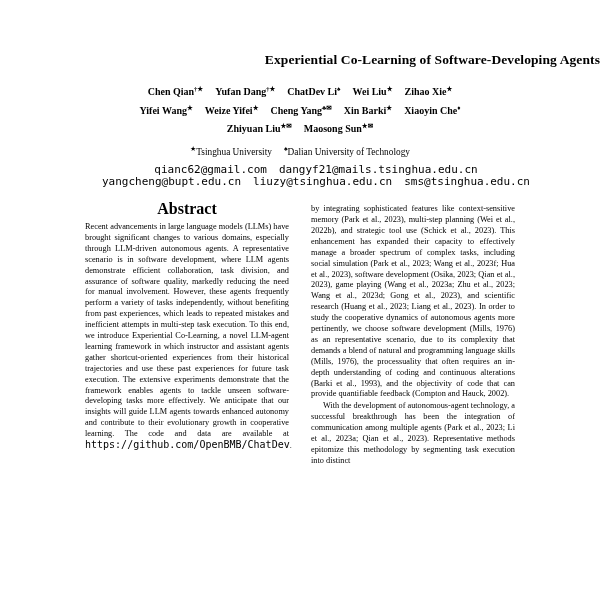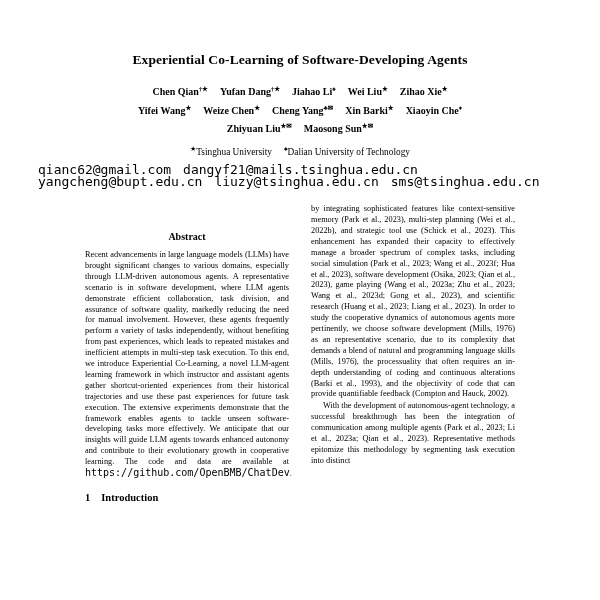--- a/index.html
+++ b/index.html
@@ -8,98 +8,97 @@
     width: 600px;
     height: 600px;
     overflow: hidden;
     background: #ffffff;
     color: #000000;
     font-family: "Liberation Serif", serif;
   }
   .title {
     margin: 0;
     padding-top: 52px;
-    text-align: center;
+    text-align: right;
     font-size: 13.5px;
     font-weight: bold;
     letter-spacing: 0.1px;
   }
   .authors { margin-top: 13px; text-align: center; }
   .author-line { line-height: 15px; font-size: 10px; font-weight: bold; }
   .author { margin: 0 6px; white-space: nowrap; }
   .author sup { font-size: 6.5px; font-weight: bold; }
   .affils { margin-top: 7px; text-align: center; font-size: 9.3px; line-height: 13px; }
   .affil { margin: 0 6px; white-space: nowrap; font-family: Liberation Serif, serif; }
   .affil sup { font-size: 7px; }
   .emails {
     margin-top: 5px;
+    text-align: center;
     font-family: "DejaVu Sans Mono", monospace;
-    font-size: 13px;
+    font-size: 11px;
     line-height: 12px;
     padding-left: 32px;
   }
   .email { margin: 0 6px; white-space: nowrap; }
   .columns {
     display: flex;
     justify-content: space-between;
     padding: 0 85px;
     margin-top: 16px;
   }
   .col {
     width: 204px;
     font-size: 8.3px;
     line-height: 10.9px;
     text-align: justify;
   }
   .abstract-heading {
     text-align: center;
     font-weight: bold;
-    font-size: 10px;
+    font-size: 16px;
     margin-bottom: 7px;
-    margin-top: 28px;
   }
   .body-text { margin: 0; }
   .body-text.indent { text-indent: 12px; margin-top: 1px; }
   .it { }
   .mono { font-family: "DejaVu Sans Mono", monospace; font-size: 10px; }
   .section-heading {
     margin-top: 13px;
     font-size: 10.5px;
     font-weight: bold;
   }
   .sec-num { margin-right: 11px; }
 </style>
 </head>
 <body>
 
 <div class="page">
 
   <h1 class="title">Experiential Co-Learning of Software-Developing Agents</h1>
 
   <div class="authors">
-    <div class="author-line"><span class="author"><span>Chen Qian</span><sup>†★</sup></span><span class="author"><span>Yufan Dang</span><sup>†★</sup></span><span class="author"><span>Jiahao Li</span><sup>♠</sup></span><span class="author"><span>Wei Liu</span><sup>★</sup></span><span class="author"><span>Zihao Xie</span><sup>★</sup></span></div>
-    <div class="author-line"><span class="author"><span>Yifei Wang</span><sup>★</sup></span><span class="author"><span>Weize Chen</span><sup>★</sup></span><span class="author"><span>Cheng Yang</span><sup>♣✉</sup></span><span class="author"><span>Xin Barki</span><sup>★</sup></span><span class="author"><span>Xiaoyin Che</span><sup>♦</sup></span></div>
+    <div class="author-line"><span class="author"><span>Chen Qian</span><sup>†★</sup></span><span class="author"><span>Yufan Dang</span><sup>†★</sup></span><span class="author"><span>ChatDev Li</span><sup>♠</sup></span><span class="author"><span>Wei Liu</span><sup>★</sup></span><span class="author"><span>Zihao Xie</span><sup>★</sup></span></div>
+    <div class="author-line"><span class="author"><span>Yifei Wang</span><sup>★</sup></span><span class="author"><span>Weize Yifei</span><sup>★</sup></span><span class="author"><span>Cheng Yang</span><sup>♣✉</sup></span><span class="author"><span>Xin Barki</span><sup>★</sup></span><span class="author"><span>Xiaoyin Che</span><sup>♦</sup></span></div>
     <div class="author-line"><span class="author"><span>Zhiyuan Liu</span><sup>★✉</sup></span><span class="author"><span>Maosong Sun</span><sup>★✉</sup></span></div>
   </div>
 
   <div class="affils">
     <div><span class="affil"><sup>★</sup><span>Tsinghua University</span></span><span class="affil"><sup>♠</sup><span>Dalian University of Technology</span></span></div>
   </div>
 
   <div class="emails">
     <div><span class="email">qianc62@gmail.com</span><span class="email">dangyf21@mails.tsinghua.edu.cn</span></div>
     <div><span class="email">yangcheng@bupt.edu.cn</span><span class="email">liuzy@tsinghua.edu.cn</span><span class="email">sms@tsinghua.edu.cn</span></div>
   </div>
 
   <div class="columns">
 
     <div class="col">
       <div class="abstract-heading">Abstract</div>
       <p class="body-text"><span>Recent advancements in large language models (LLMs) have brought significant changes to various domains, especially through LLM-driven autonomous agents. A representative scenario is in software development, where LLM agents demonstrate efficient collaboration, task division, and assurance of software quality, markedly reducing the need for manual involvement. However, these agents frequently perform a variety of tasks independently, without benefiting from past experiences, which leads to repeated mistakes and inefficient attempts in multi-step task execution. To this end, we introduce </span><span class="it">Experiential Co-Learning</span><span>, a novel LLM-agent learning framework in which instructor and assistant agents gather shortcut-oriented experiences from their historical trajectories and use these past experiences for future task execution. The extensive experiments demonstrate that the framework enables agents to tackle unseen software-developing tasks more effectively. We anticipate that our insights will guide LLM agents towards enhanced autonomy and contribute to their evolutionary growth in cooperative learning. The code and data are available at </span><span class="mono">https://github.com/OpenBMB/ChatDev</span><span>.</span></p>
-      <div class="section-heading"><span class="sec-num">1</span><span>Introduction</span></div>
     </div>
 
     <div class="col">
       <p class="body-text"><span>by integrating sophisticated features like context-sensitive memory (Park et al., 2023), multi-step planning (Wei et al., 2022b), and strategic tool use (Schick et al., 2023). This enhancement has expanded their capacity to effectively manage a broader spectrum of complex tasks, including social simulation (Park et al., 2023; Wang et al., 2023f; Hua et al., 2023), software development (Osika, 2023; Qian et al., 2023), game playing (Wang et al., 2023a; Zhu et al., 2023; Wang et al., 2023d; Gong et al., 2023), and scientific research (Huang et al., 2023; Liang et al., 2023). In order to study the cooperative dynamics of autonomous agents more pertinently, we choose software development (Mills, 1976) as an representative scenario, due to its </span><span class="it">complexity</span><span> that demands a blend of natural and programming language skills (Mills, 1976), the </span><span class="it">processuality</span><span> that often requires an in-depth understanding of coding and continuous alterations (Barki et al., 1993), and the </span><span class="it">objectivity</span><span> of code that can provide quantifiable feedback (Compton and Hauck, 2002).</span></p>
       <p class="body-text indent">With the development of autonomous-agent technology, a successful breakthrough has been the integration of communication among multiple agents (Park et al., 2023; Li et al., 2023a; Qian et al., 2023). Representative methods epitomize this methodology by segmenting task execution into distinct</p>
     </div>
 
   </div>
 
 </div>

